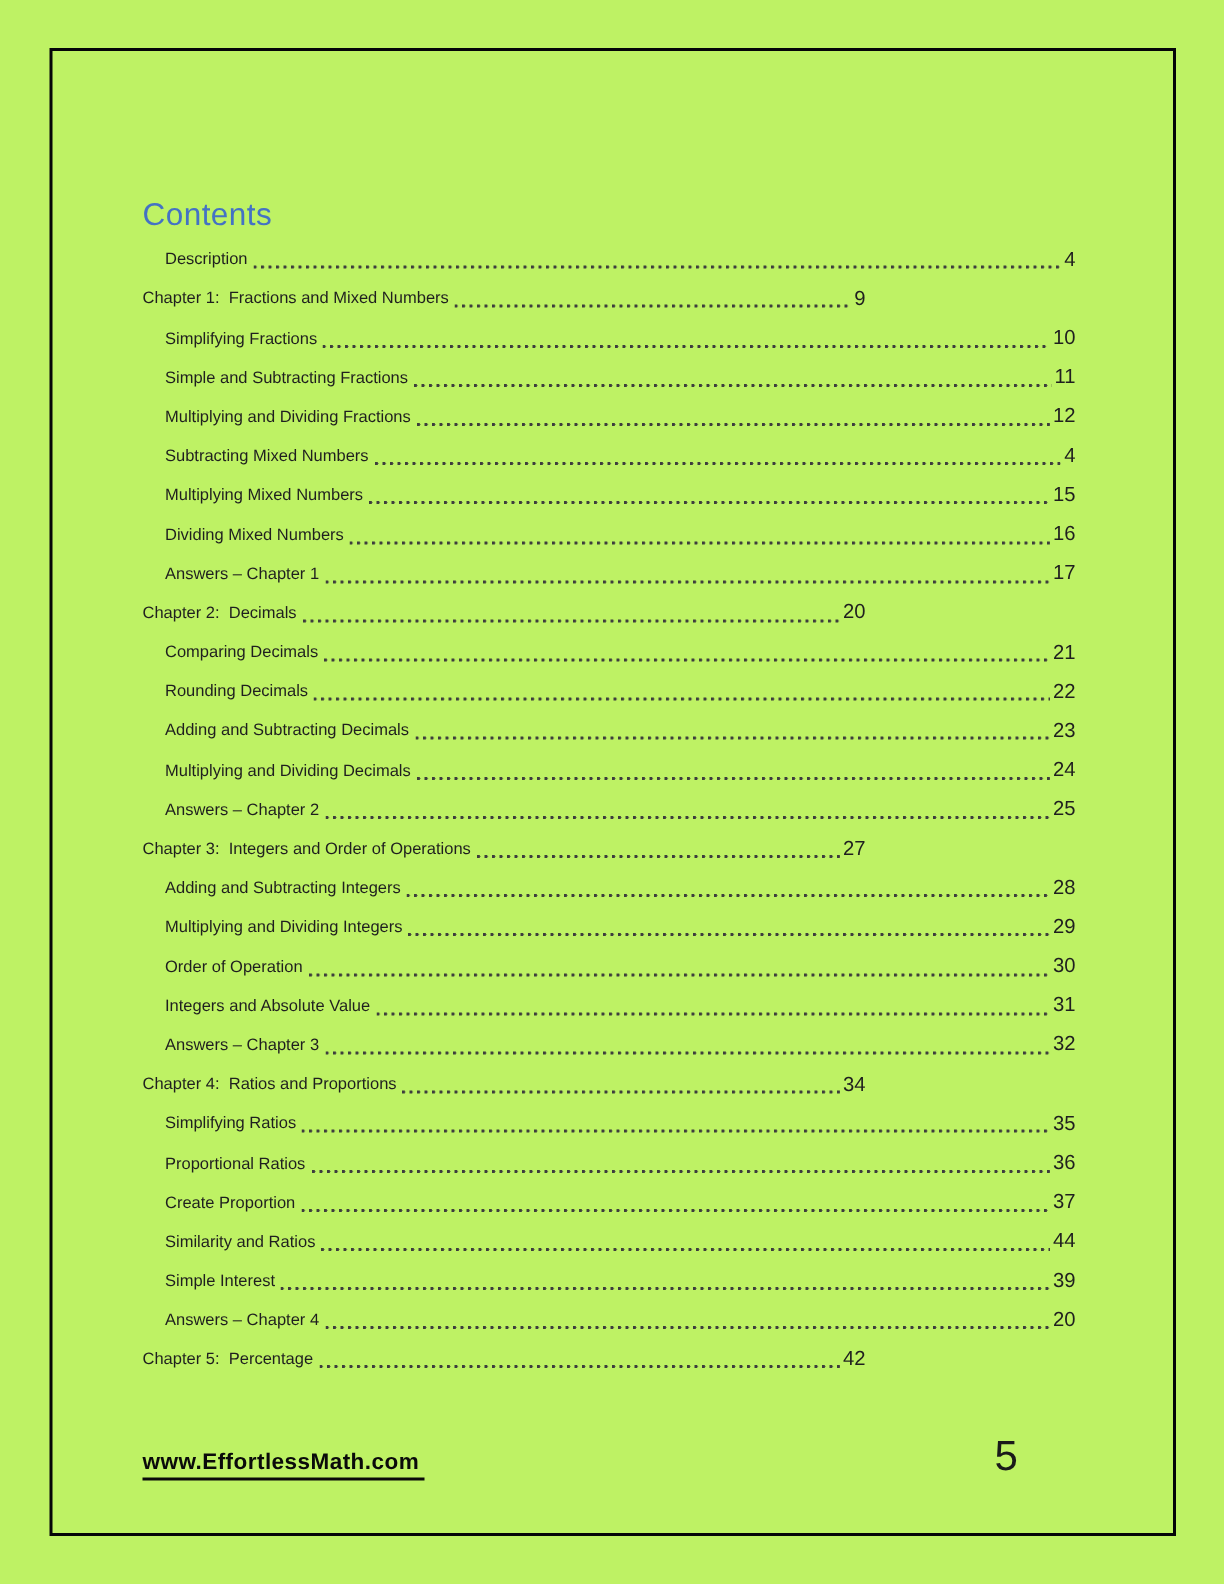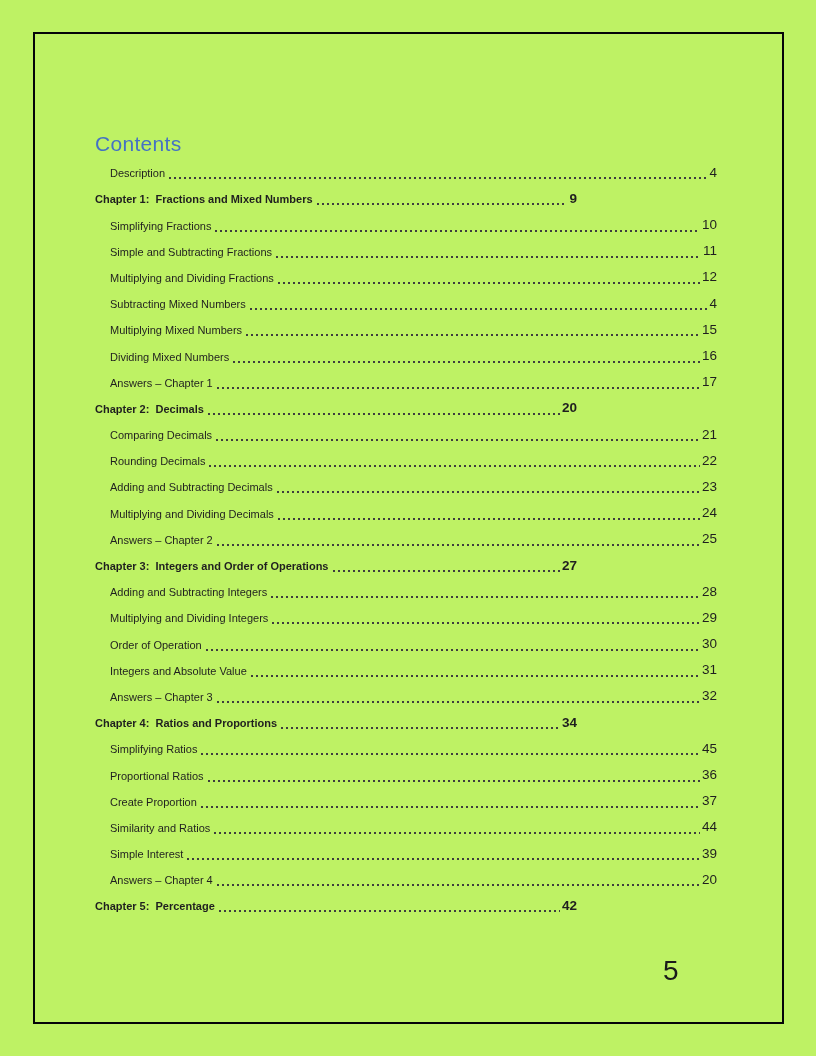--- a/index.html
+++ b/index.html
@@ -65,21 +65,21 @@
     font-size: 13.5px;
     line-height: 1;
   }
   .toc-tail {
     display: none;
   }
   .toc-row.section .toc-label {
     margin-left: 15px;
   }
   .toc-row.chapter {
-    font-weight: bold;
+    font-weight: normal;
   }
   .toc-row.chapter .toc-tail {
     display: block;
     flex: 0 0 140px;
   }
   .footer-site {
     position: absolute;
     left: 95px;
     top: 966px;
     font-size: 15px;
@@ -238,21 +238,21 @@
     </a>
         <a class="toc-row chapter" href="#">
       <span class="toc-label">Chapter 4:  Ratios and Proportions</span>
       <span class="toc-leader"></span>
       <span class="toc-page">34</span>
       <span class="toc-tail"></span>
     </a>
         <a class="toc-row section" href="#">
       <span class="toc-label">Simplifying Ratios</span>
       <span class="toc-leader"></span>
-      <span class="toc-page">45</span>
+      <span class="toc-page">35</span>
 
     </a>
         <a class="toc-row section" href="#">
       <span class="toc-label">Proportional Ratios</span>
       <span class="toc-leader"></span>
       <span class="toc-page">36</span>
 
     </a>
         <a class="toc-row section" href="#">
       <span class="toc-label">Create Proportion</span>
@@ -280,15 +280,16 @@
     </a>
         <a class="toc-row chapter" href="#">
       <span class="toc-label">Chapter 5:  Percentage</span>
       <span class="toc-leader"></span>
       <span class="toc-page">42</span>
       <span class="toc-tail"></span>
     </a>
       </div>
   </div>
 
+  <a class="footer-site" href="#">www.EffortlessMath.com</a>
 
   <div class="footer-page">5</div>
 </div>
 
 </body></html>

